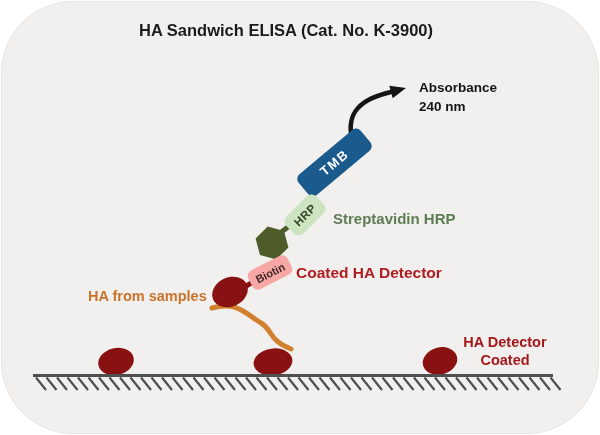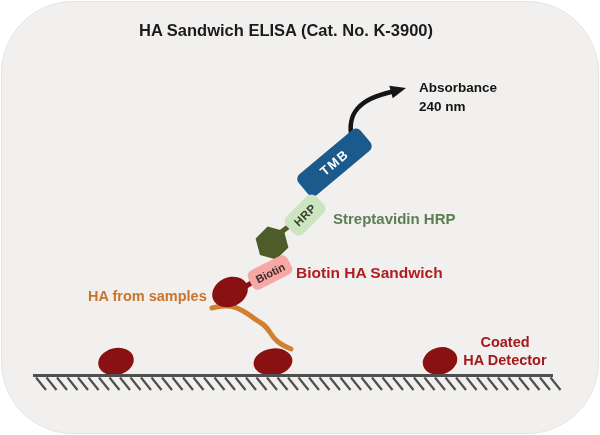--- a/index.html
+++ b/index.html
@@ -134,19 +134,19 @@
 <div class="chip" id="biotin-chip">Biotin</div>
 
 <div class="lbl" id="title">HA Sandwich ELISA (Cat. No. K-3900)</div>
 
 <div class="lbl" id="absorbance">
   <div>Absorbance</div>
   <div>240 nm</div>
 </div>
 
 <div class="lbl" id="streptavidin">Streptavidin HRP</div>
-<div class="lbl" id="biotin-label">Biotin HA Sandwich</div>
+<div class="lbl" id="biotin-label">Coated HA Detector</div>
 <div class="lbl" id="ha-samples">HA from samples</div>
 
 <div class="lbl" id="coated">
+  <div>HA Detector</div>
   <div>Coated</div>
-  <div>HA Detector</div>
 </div>
 
 </body></html>

